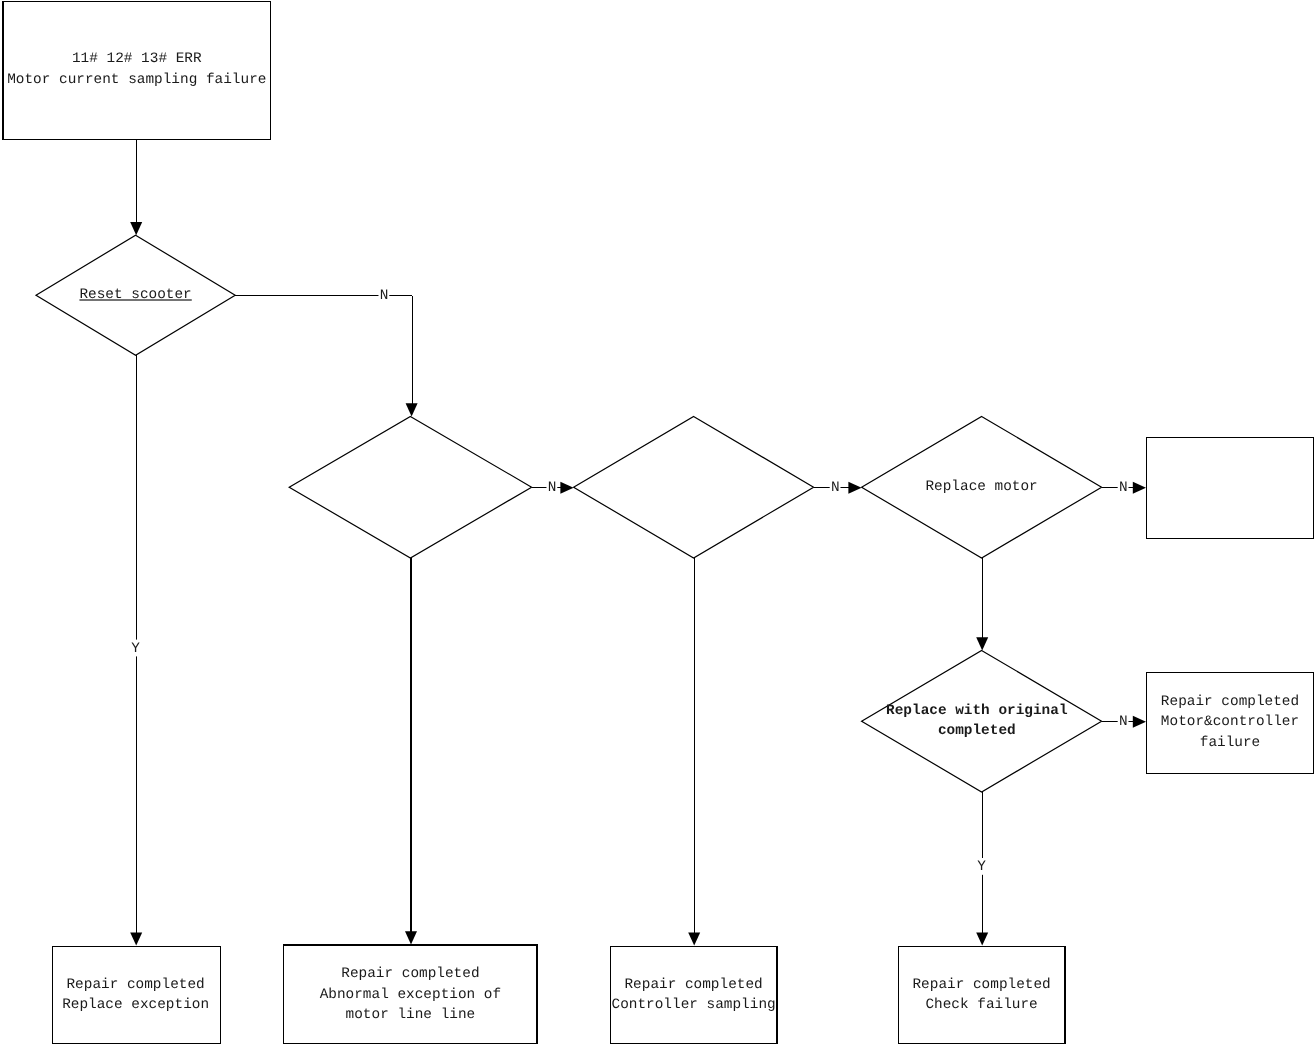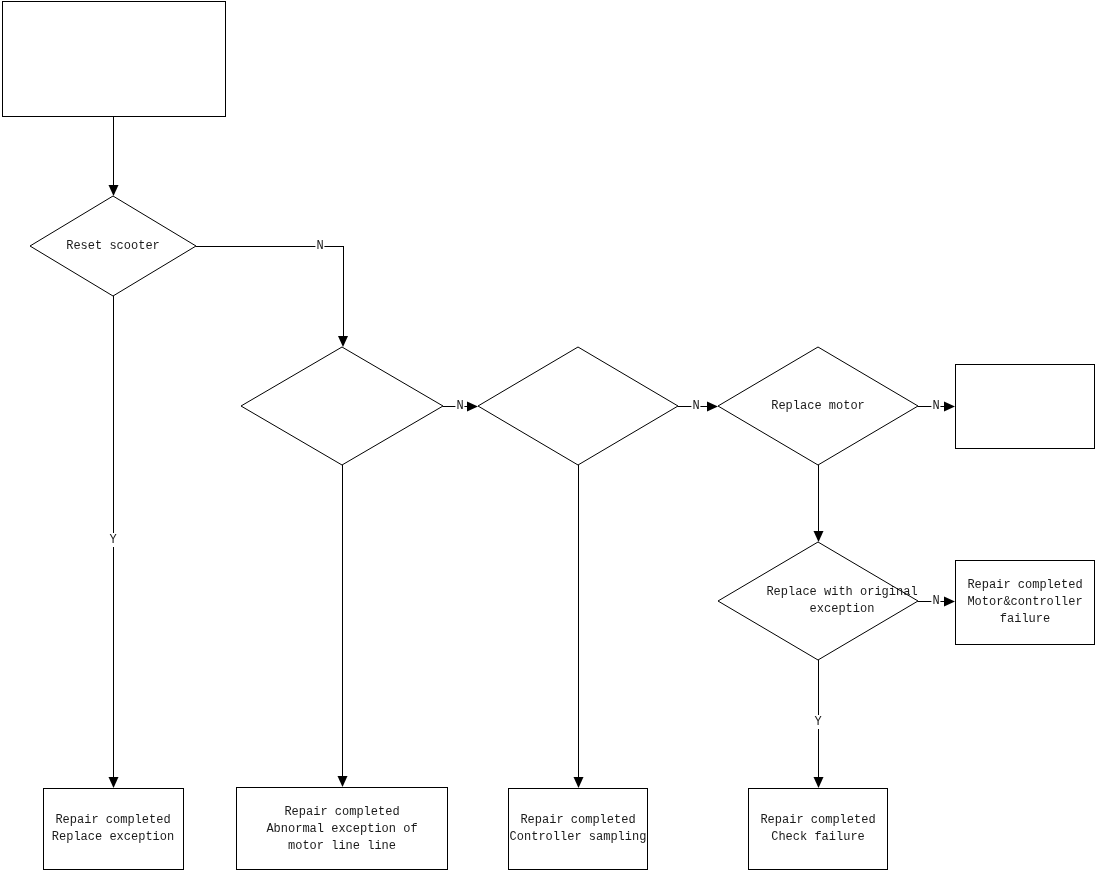--- a/index.html
+++ b/index.html
@@ -87,34 +87,38 @@
       <polygon points="478,406.5 467,401.5 467,411.5"></polygon>
       <polygon points="578.5,788 573.5,777 583.5,777"></polygon>
       <polygon points="718,406.5 707,401.5 707,411.5"></polygon>
       <polygon points="955,406.5 944,401.5 944,411.5"></polygon>
       <polygon points="818.5,542 813.5,531 823.5,531"></polygon>
       <polygon points="955,601.5 944,596.5 944,606.5"></polygon>
       <polygon points="818.5,788 813.5,777 823.5,777"></polygon>
     </g>
   </svg>
 
+  <div class="node-label" style="left:114px; top:58px;">
+    <span>11# 12# 13# ERR</span>
+    <span>Motor current sampling failure</span>
+  </div>
 
-  <div class="node-label" style="left:113px; top:246px;">
+  <div class="node-label" style="left:113px; top:246px;text-decoration:underline;">
     <span>Reset scooter</span>
   </div>
 
 
 
   <div class="node-label" style="left:818px; top:406px;text-align:right;">
     <span>Replace motor</span>
   </div>
 
-  <div class="node-label" style="left:842px; top:601px;">
+  <div class="node-label" style="left:814px; top:601px;font-weight:bold;">
     <span>Replace with original</span>
-    <span>exception</span>
+    <span>completed</span>
   </div>
 
 
   <div class="node-label" style="left:1025px; top:602px;">
     <span>Repair completed</span>
     <span>Motor&amp;controller</span>
     <span>failure</span>
   </div>
 
   <div class="node-label" style="left:113px; top:829px;">

